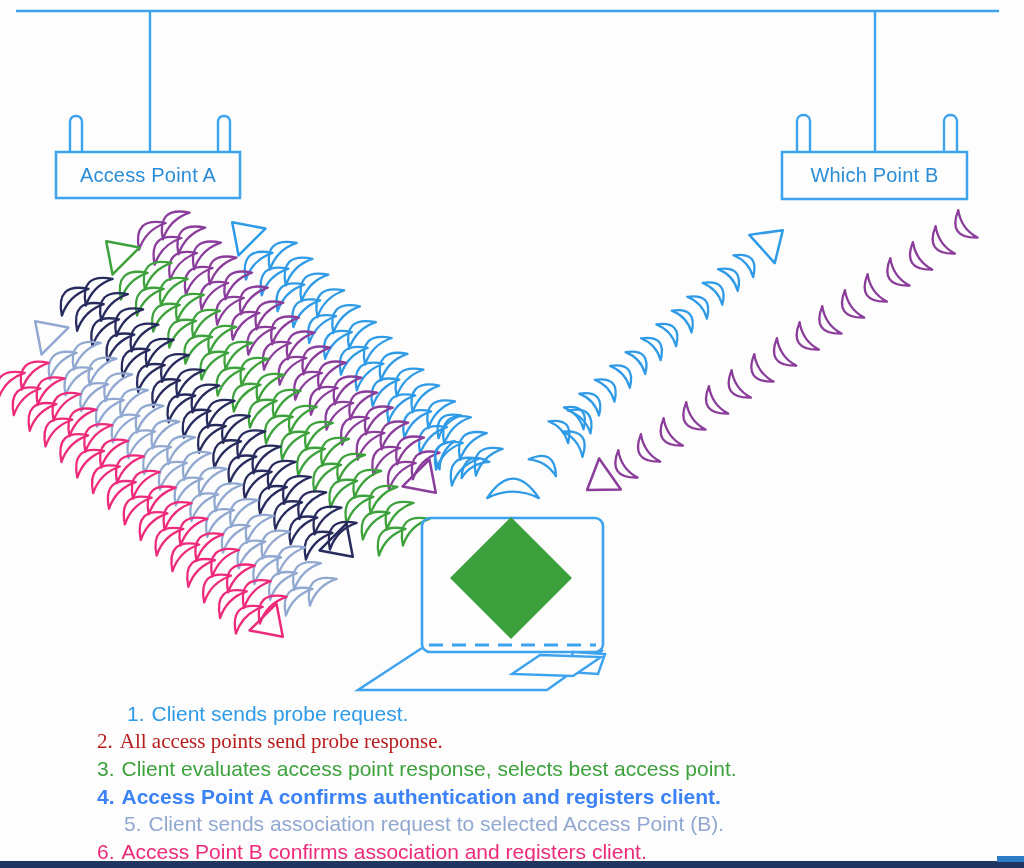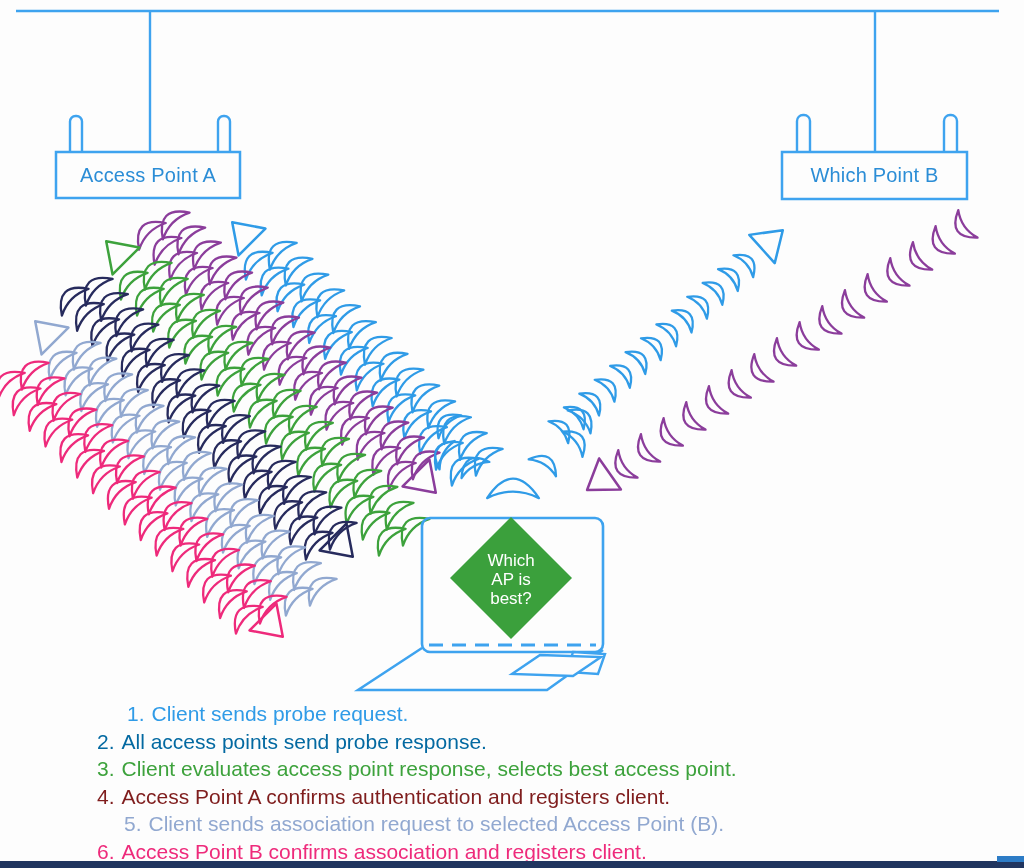--- a/index.html
+++ b/index.html
@@ -313,30 +313,25 @@
       <path d="M573,652 L605,654 L598,674 L567,672 Z" fill="#fdfdfd" stroke-width="2.4" stroke="#3ea3ef"></path>
       <path d="M540,655 L601,657 L573,676 L512,674 Z" fill="#fdfdfd" stroke-width="2.4" stroke="#3ea3ef"></path>
     </g>
 
     <polygon id="diamond" points="450,578 511,517 572,578 511,639" fill="#3ba03c"></polygon>
   </svg>
 
   <div class="ap-label" style="left: 56px; top: 152px; width: 184px; height: 46px; color: rgb(43, 141, 214);">Access Point A</div>
   <div class="ap-label" style="left: 782px; top: 152px; width: 185px; height: 47px; color: rgb(43, 141, 214);">Which Point B</div>
 
-  <div class="diamond-text">
-    <div>Which</div>
-    <div>AP is</div>
-    <div>best?</div>
-  </div>
 
   <div class="legend">
     <div class="legend-row" style="color: rgb(47, 155, 231); margin-left: 30px;"><span class="num">1.</span><span>Client sends probe request.</span></div>
-    <div class="legend-row" style="color: #0369a1;"><span class="num">2.</span><span>All access points send probe response.</span></div>
+    <div class="legend-row" style="color: #b91c1c; font-family: Liberation Serif, serif;"><span class="num">2.</span><span>All access points send probe response.</span></div>
     <div class="legend-row" style="color: rgb(61, 162, 60);"><span class="num">3.</span><span>Client evaluates access point response, selects best access point.</span></div>
-    <div class="legend-row" style="color: #7f1d1d;"><span class="num">4.</span><span>Access Point A confirms authentication and registers client.</span></div>
+    <div class="legend-row" style="color: #3b82f6; font-weight: bold;"><span class="num">4.</span><span>Access Point A confirms authentication and registers client.</span></div>
     <div class="legend-row" style="color: rgb(145, 168, 208); margin-left: 27px;"><span class="num">5.</span><span>Client sends association request to selected Access Point (B).</span></div>
     <div class="legend-row" style="color: rgb(238, 42, 123);"><span class="num">6.</span><span>Access Point B confirms association and registers client.</span></div>
   </div>
 
   <div class="footer-bar" style="background: rgb(32, 53, 95);"></div>
   <div class="footer-accent" style="background: rgb(45, 124, 198);"></div>
 </div>
 
 </body></html>

